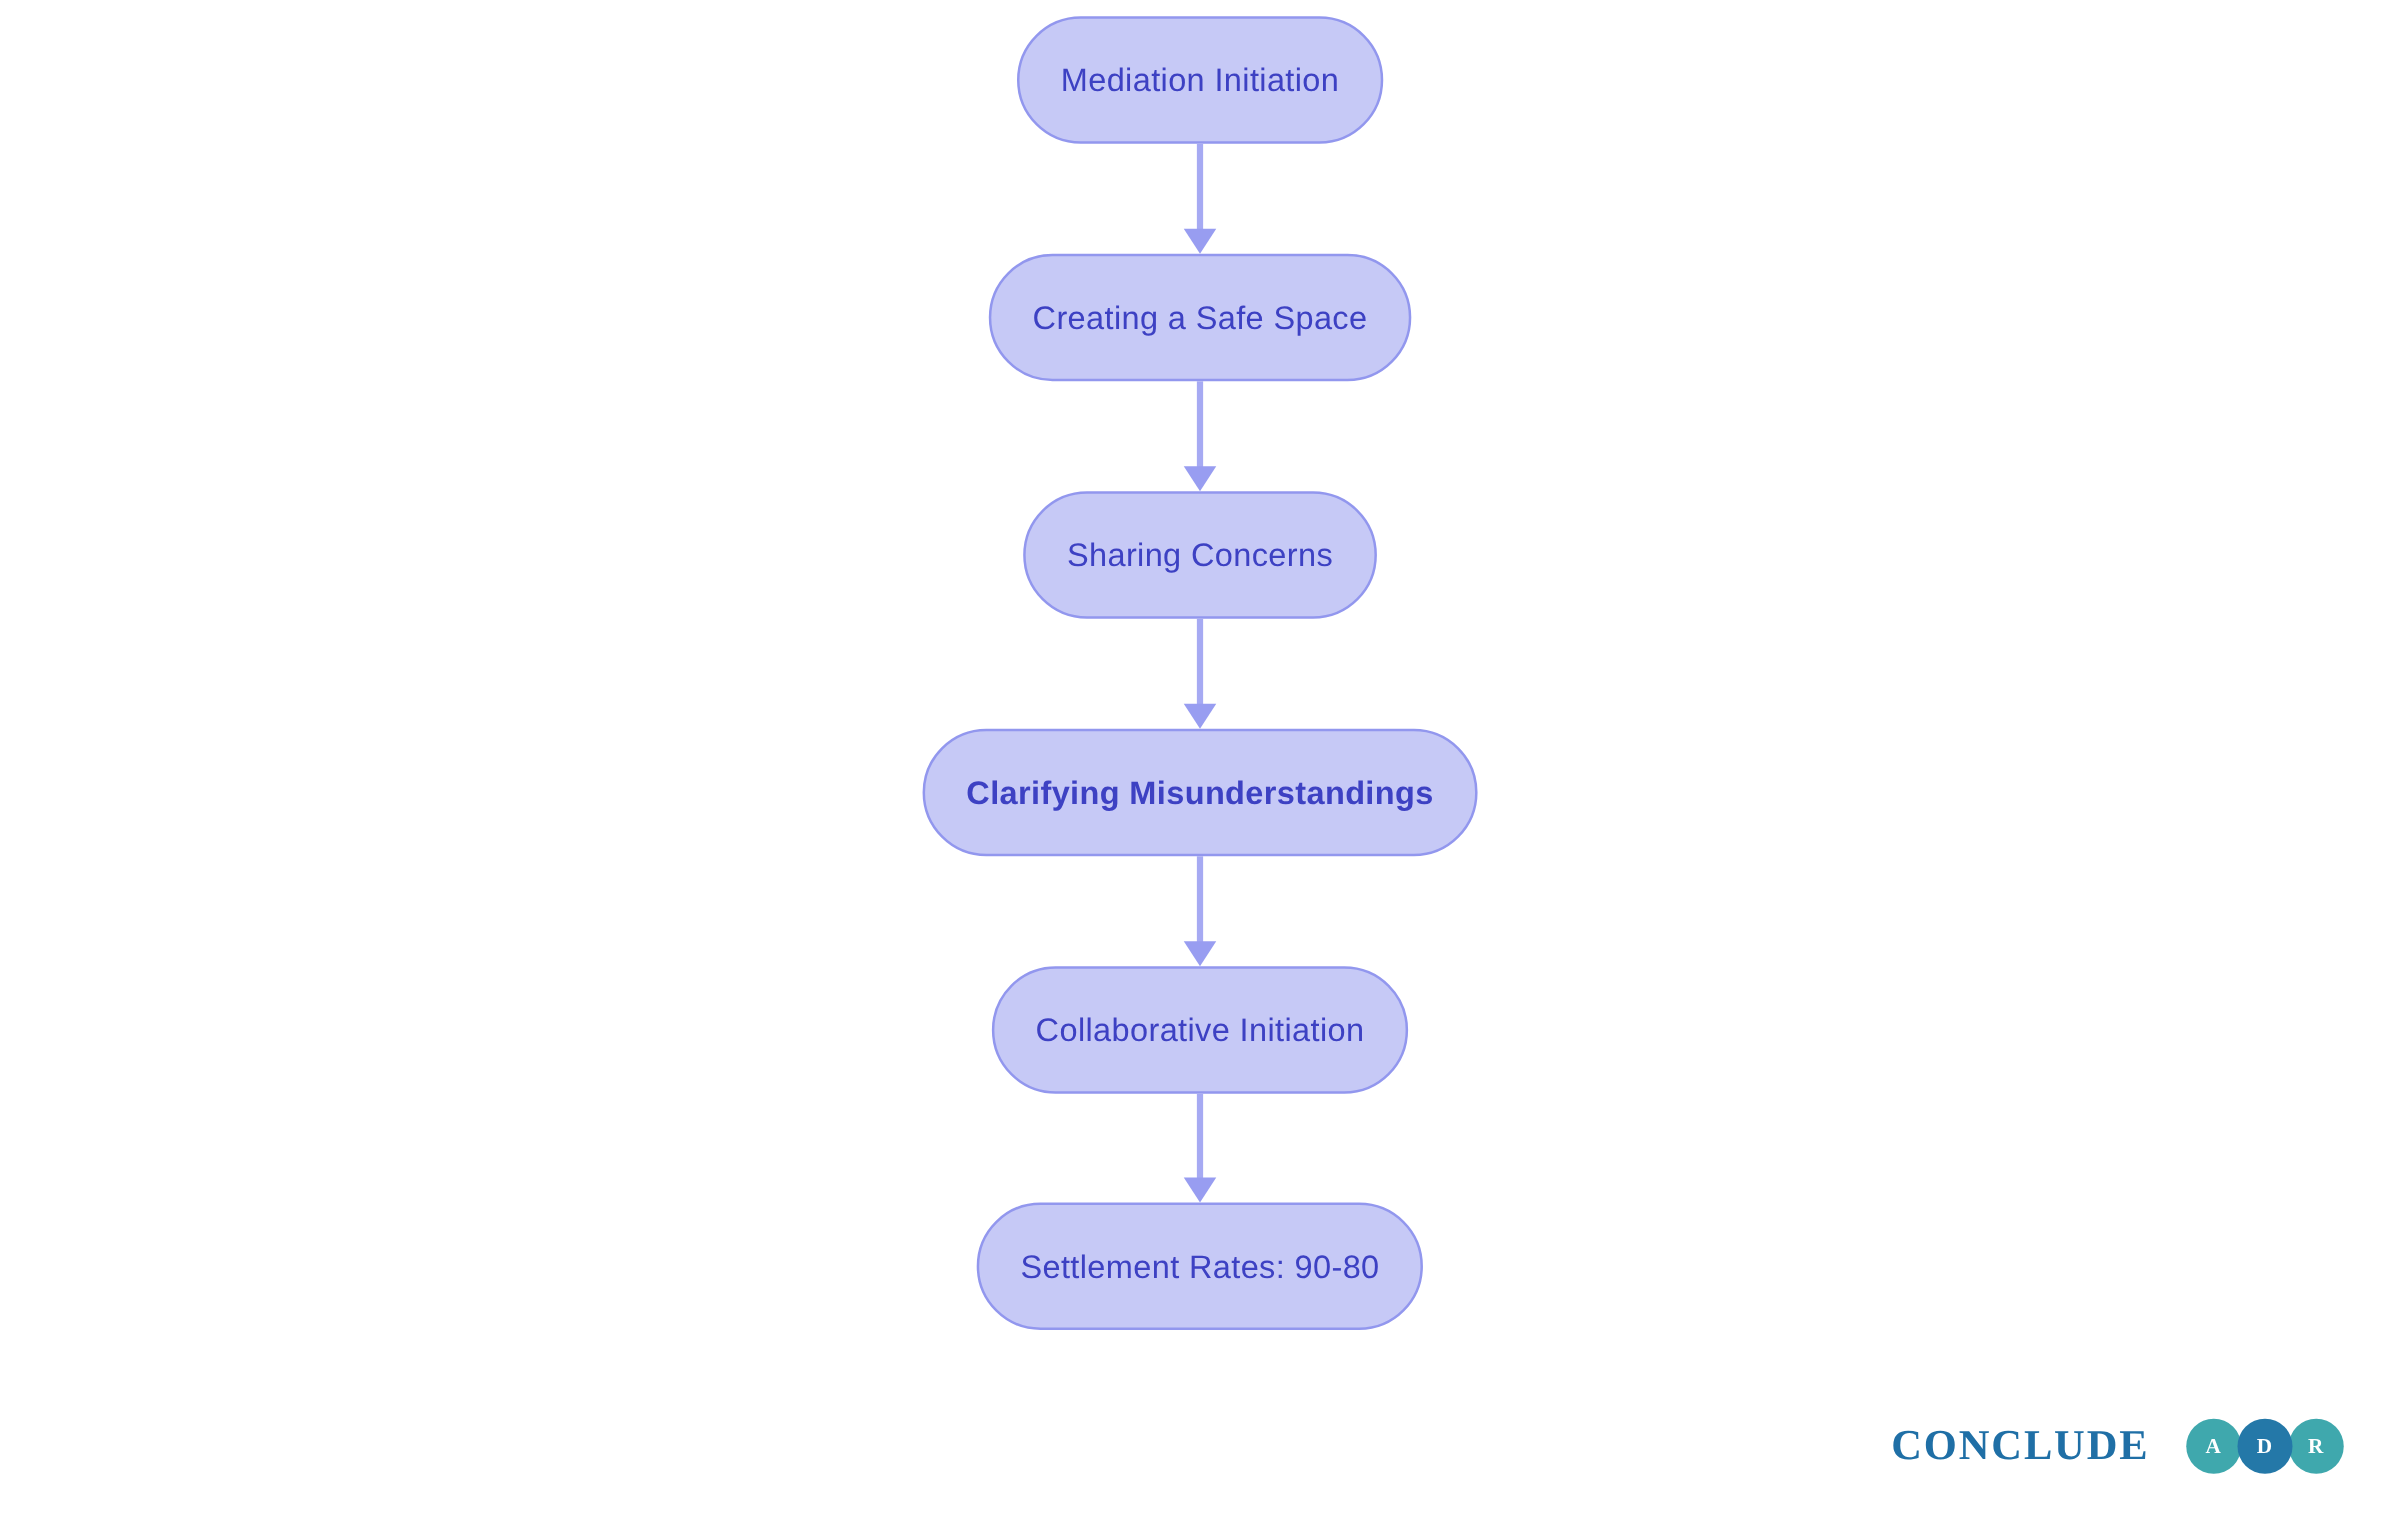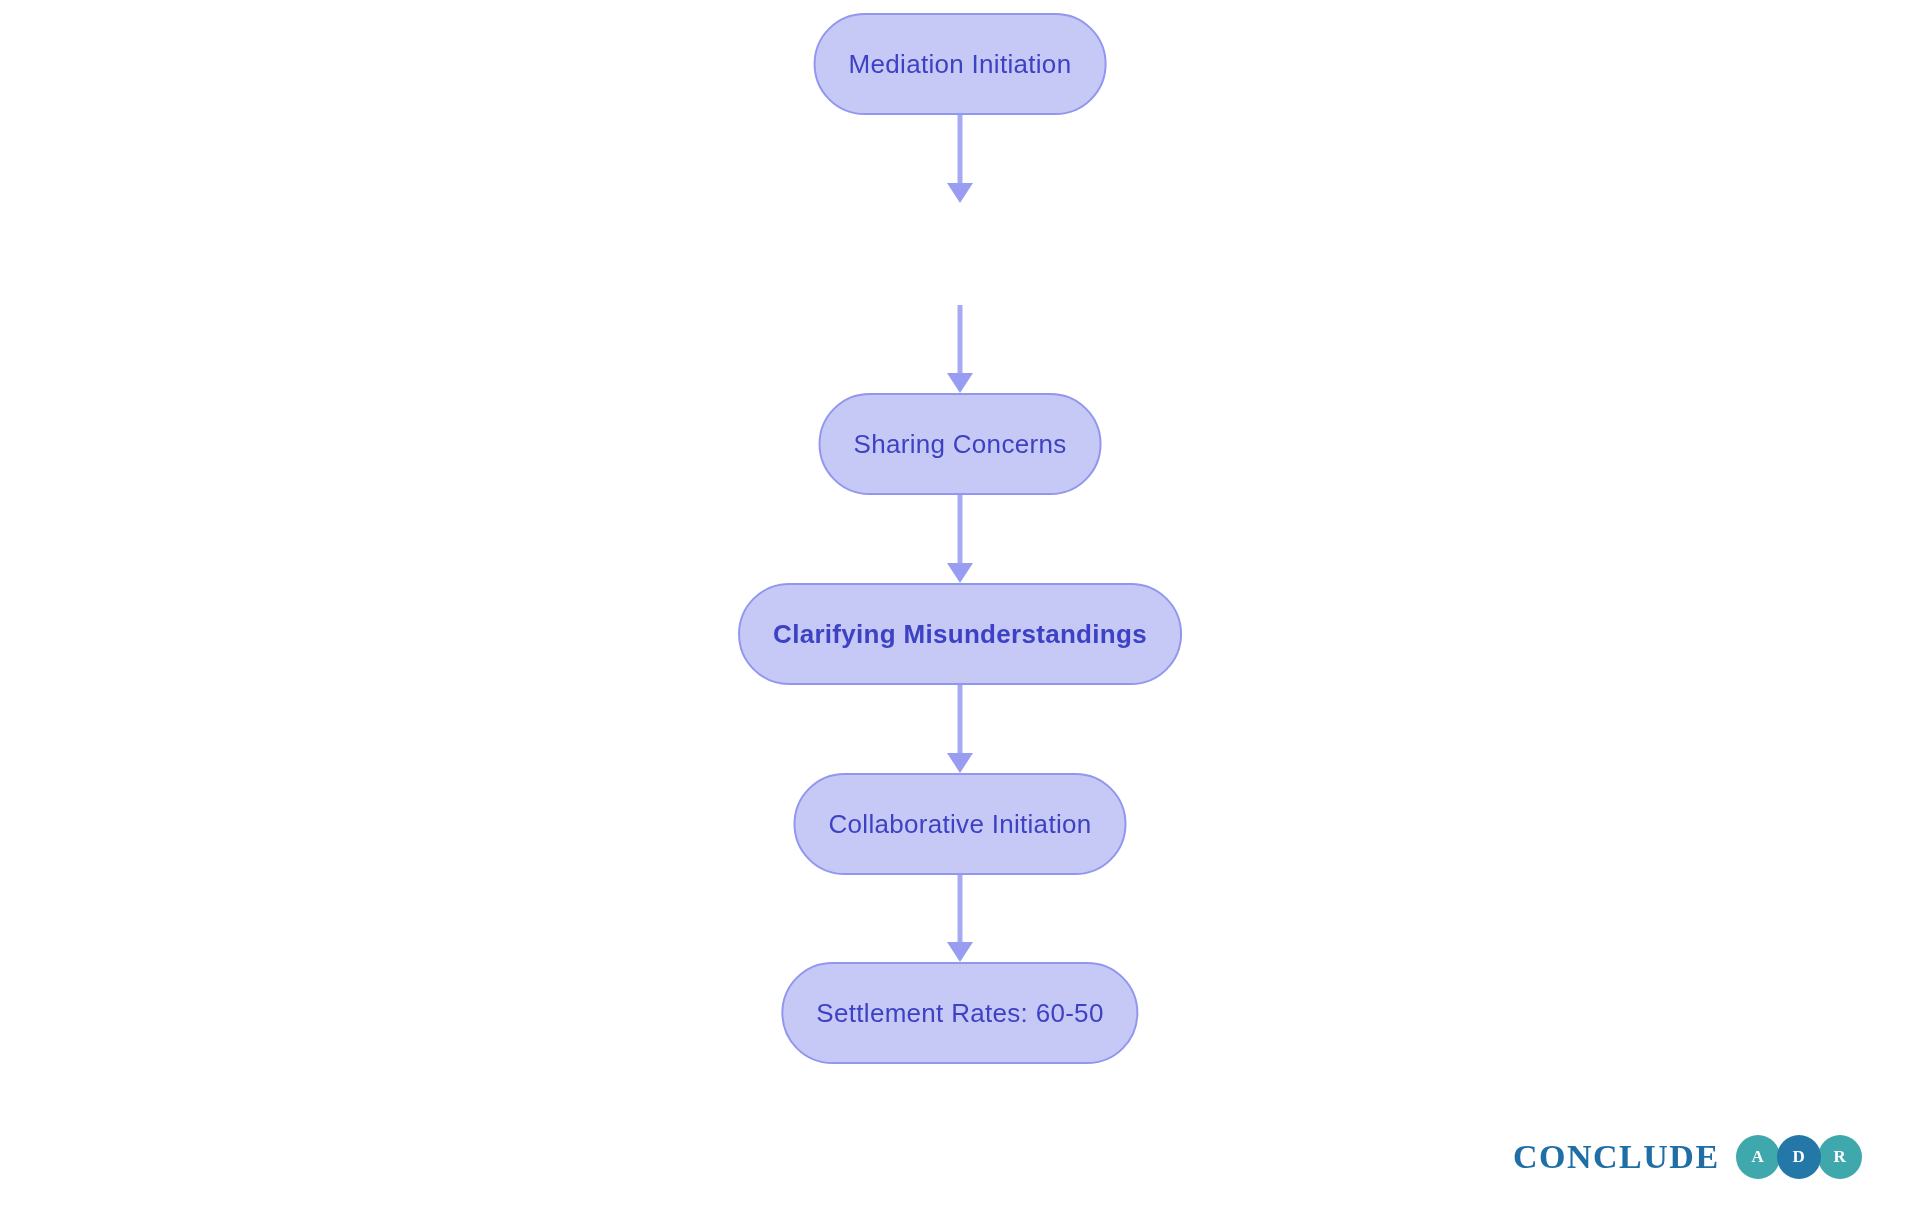--- a/index.html
+++ b/index.html
@@ -74,21 +74,21 @@
   .a4 { top: 685px; height: 88px; }
   .a5 { top: 875px; height: 87px; }
   
   .logo {
     position: absolute;
     left: 1513px;
     top: 1135px;
     height: 44px;
     display: flex;
     align-items: center;
-    gap: 16px;
+    gap: 29px;
   }
   .wordmark {
     font-family: "Liberation Serif", serif;
     font-weight: bold;
     font-size: 34px;
     letter-spacing: 1.5px;
     color: #1f6fa6;
     line-height: 1;
   }
   .badge {
@@ -118,20 +118,23 @@
 <body>
 
 <div class="canvas">
 
   <div class="node n1">
     <span>Mediation Initiation</span>
   </div>
 
   <div class="arrow a1"></div>
 
+  <div class="node n2">
+    <span>Creating a Safe Space</span>
+  </div>
 
   <div class="arrow a2"></div>
 
   <div class="node n3">
     <span>Sharing Concerns</span>
   </div>
 
   <div class="arrow a3"></div>
 
   <div class="node n4">
@@ -140,21 +143,21 @@
 
   <div class="arrow a4"></div>
 
   <div class="node n5">
     <span>Collaborative Initiation</span>
   </div>
 
   <div class="arrow a5"></div>
 
   <div class="node n6">
-    <span>Settlement Rates: 60-50</span>
+    <span>Settlement Rates: 90-80</span>
   </div>
 
   <div class="logo">
     <span class="wordmark">CONCLUDE</span>
     <div class="badge">
       <span class="badge-circle badge-a">A</span>
       <span class="badge-circle badge-d">D</span>
       <span class="badge-circle badge-r">R</span>
     </div>
   </div>

